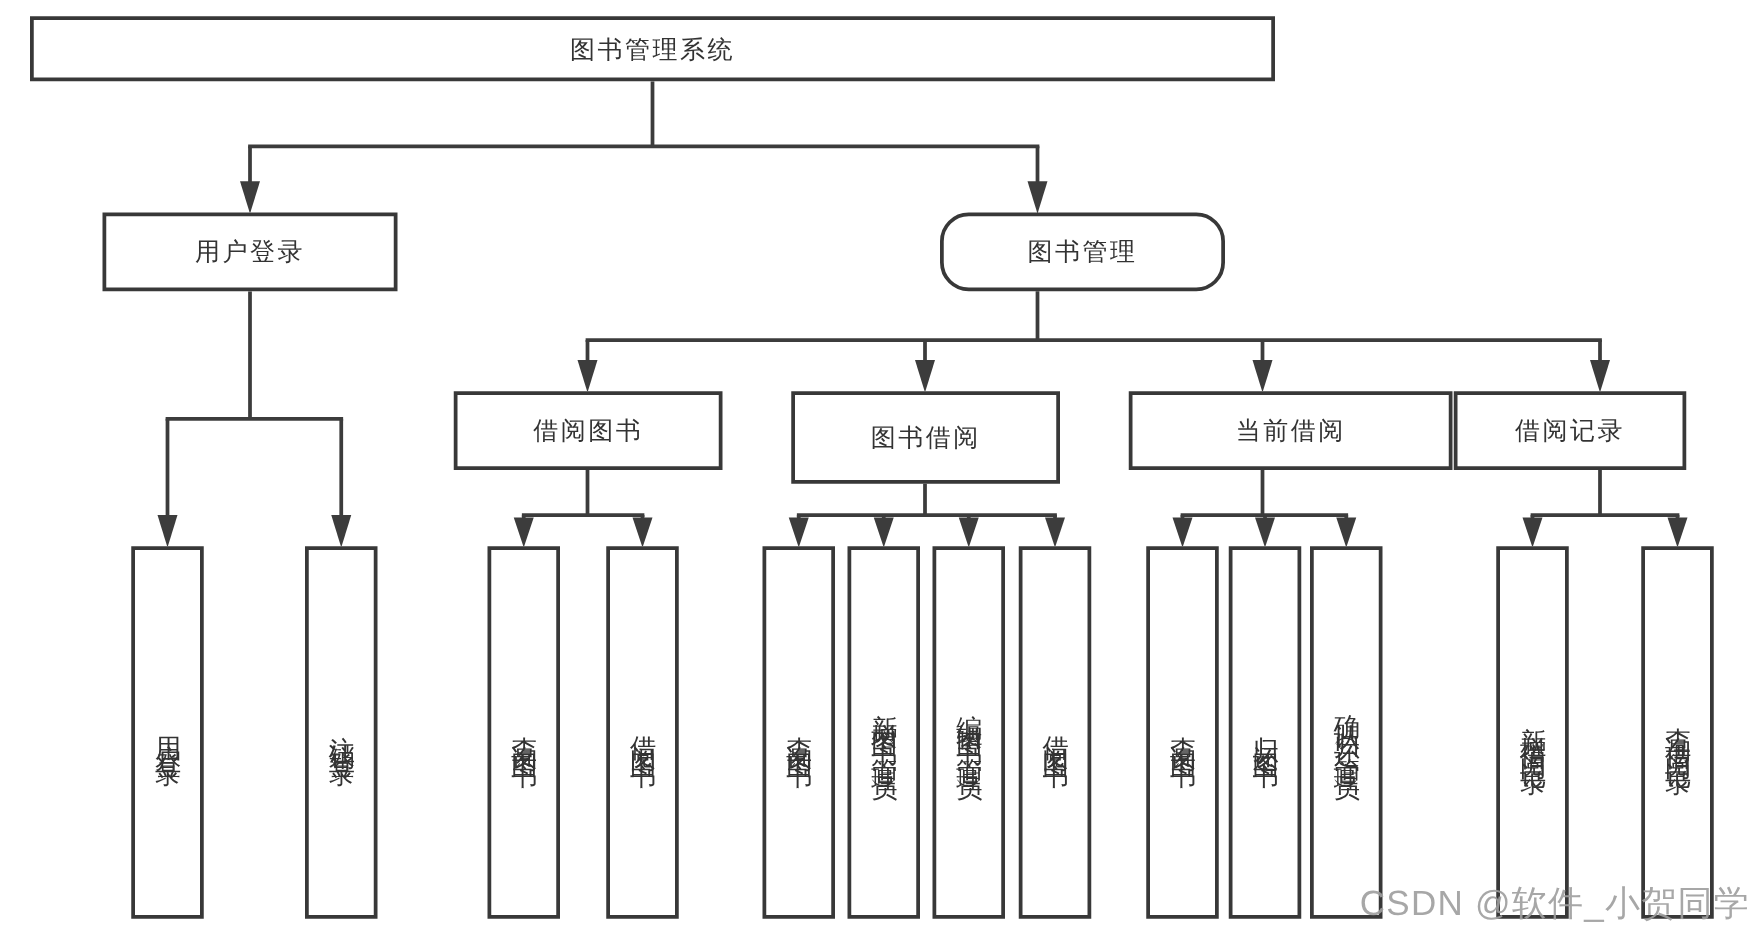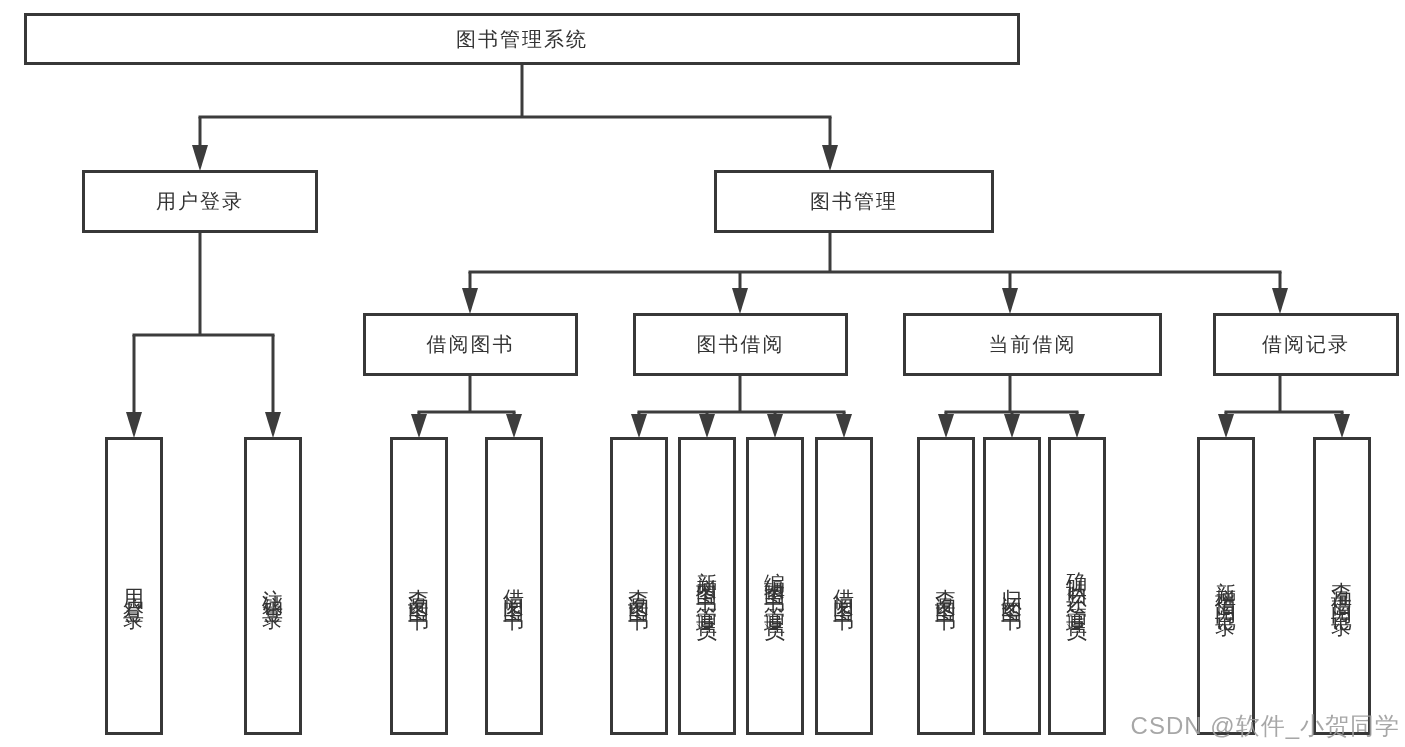--- a/index.html
+++ b/index.html
@@ -47,21 +47,21 @@
     font-size: 21px;
     letter-spacing: 7px;
     line-height: 1;
     color: #333333;
     white-space: nowrap;
   }
   .watermark {
     position: absolute;
     right: 5px;
     bottom: 5px;
-    font-size: 24px;
+    font-size: 28px;
     letter-spacing: 1px;
     color: #9e9e9e;
     opacity: 0.9;
     z-index: 5;
   }
 </style>
 </head>
 <body>
 
 <div class="canvas">
@@ -117,26 +117,26 @@
       <line x1="1224.5" y1="412" x2="1343.5" y2="412"></line>
       <line x1="1226" y1="412" x2="1226" y2="416"></line>
       <polygon points="1218,414 1234,414 1226,438"></polygon>
       <line x1="1342" y1="412" x2="1342" y2="416"></line>
       <polygon points="1334,414 1350,414 1342,438"></polygon>
     </svg>
 
   <div class="hbox" style="left:24px; top:13px; width:996px; height:52px;">图书管理系统</div>
 
   <div class="hbox" style="left:82px; top:170px; width:236px; height:63px;">用户登录</div>
-  <div class="hbox" style="left:714px; top:170px; width:280px; height:63px;">图书管理</div>
+  <div class="hbox" style="left:752px; top:170px; width:228px; height:63px;border-radius:23px;">图书管理</div>
 
   <div class="hbox" style="left:363px; top:313px; width:215px; height:63px;">借阅图书</div>
-  <div class="hbox" style="left:633px; top:313px; width:215px; height:63px;">图书借阅</div>
+  <div class="hbox" style="left:633px; top:313px; width:215px; height:74px;">图书借阅</div>
   <div class="hbox" style="left:903px; top:313px; width:259px; height:63px;">当前借阅</div>
-  <div class="hbox" style="left:1213px; top:313px; width:186px; height:63px;">借阅记录</div>
+  <div class="hbox" style="left:1163px; top:313px; width:186px; height:63px;">借阅记录</div>
 
   <div class="vbox" style="left:105px;">
     <span>用户登录</span>
   </div>
   <div class="vbox" style="left:244px;">
     <span>注销登录</span>
   </div>
 
   <div class="vbox" style="left:390px;">
     <span>查询图书</span>

